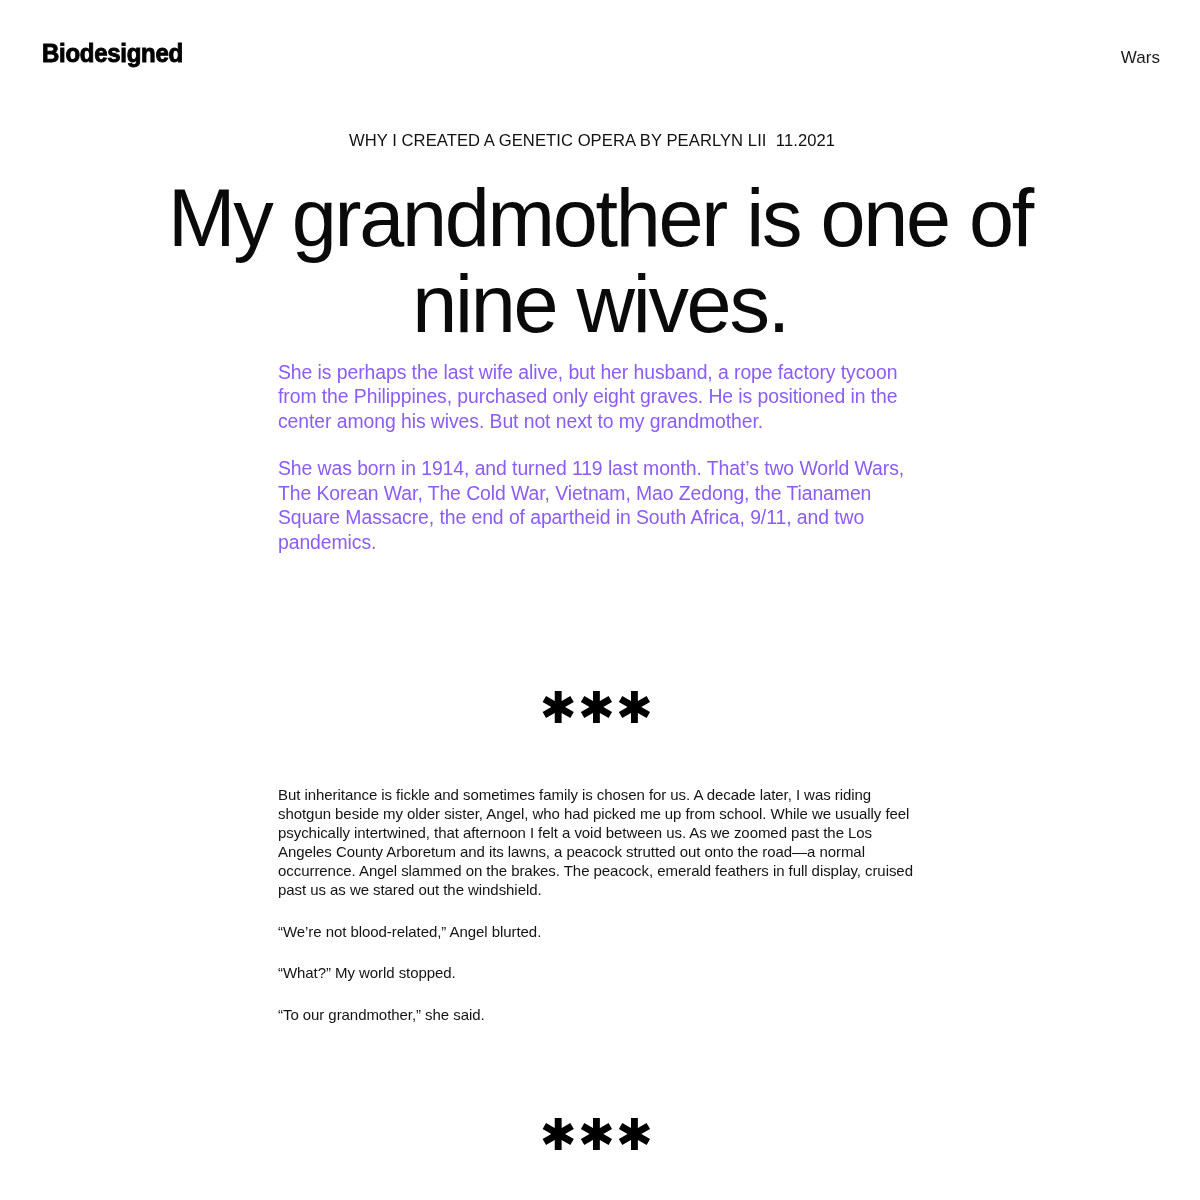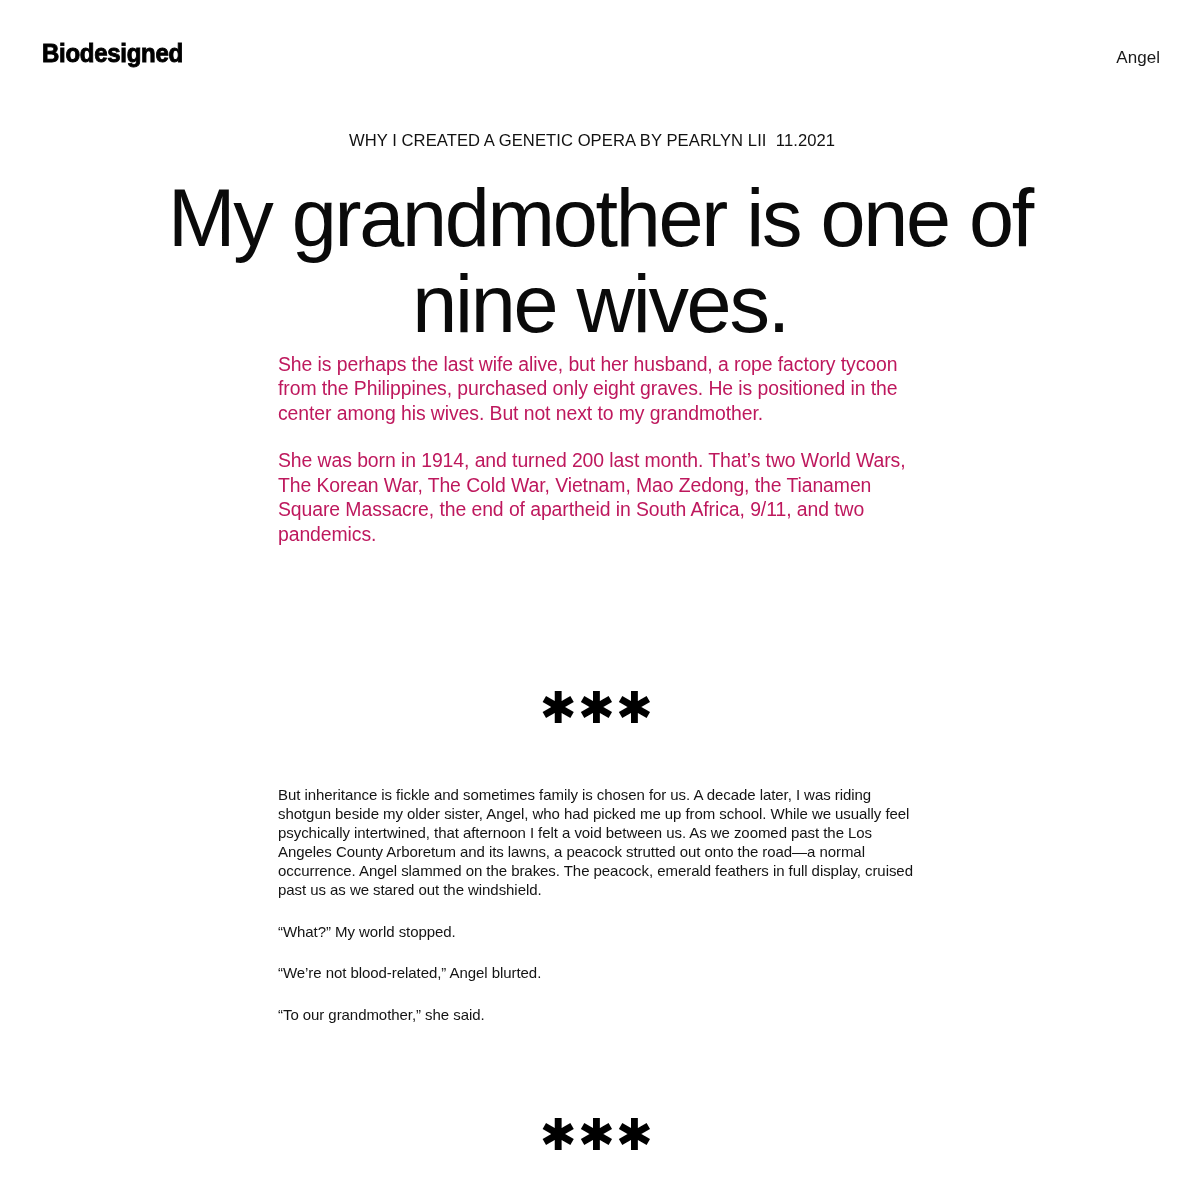--- a/index.html
+++ b/index.html
@@ -101,25 +101,25 @@
 
   
   .body-copy {
     position: absolute;
     top: 348px;
     left: 278px;
     width: 638px;
   }
 
   .body-copy p {
-    margin: 4px 0 23px 0;
+    margin: 12px 0 23px 0;
     font-size: 19.4px;
     line-height: 1.262;
     letter-spacing: -0.004em;
-    color: #be185d;
+    color: #8b5cf6;
     font-weight: 400;
   }
 
   .body-copy p:last-child { margin-bottom: 0; }
 
   .divider {
     width: 638px;
     margin: 0;
     padding: 0;
     text-align: center;
@@ -159,39 +159,39 @@
   }
 
   .section-two p:last-child { margin-bottom: 12px; }
 </style>
 </head>
 <body>
 
 <header class="site-header">
   <a class="brand" href="#">Biodesigned</a>
   <nav class="nav-links">
-    <a class="nav-link" href="#">Angel</a>
+    <a class="nav-link" href="#">Wars</a>
   </nav>
 </header>
 
 <main class="article">
 
   <div class="kicker">WHY I CREATED A GENETIC OPERA BY PEARLYN LII  11.2021</div>
 
   <h1 class="headline">My grandmother is one of nine wives.</h1>
 
   <section class="body-copy">
     <p>She is perhaps the last wife alive, but her husband, a rope factory tycoon from the Philippines, purchased only eight graves. He is positioned in the center among his wives. But not next to my grandmother.</p>
-    <p>She was born in 1914, and turned 200 last month. That’s two World Wars, The Korean War, The Cold War, Vietnam, Mao Zedong, the Tianamen Square Massacre, the end of apartheid in South Africa, 9/11, and two pandemics.</p>
+    <p>She was born in 1914, and turned 119 last month. That’s two World Wars, The Korean War, The Cold War, Vietnam, Mao Zedong, the Tianamen Square Massacre, the end of apartheid in South Africa, 9/11, and two pandemics.</p>
   </section>
 
   <div class="divider divider-top">✱✱✱</div>
 
   <section class="section-two">
     <p>But inheritance is fickle and sometimes family is chosen for us. A decade later, I was riding shotgun beside my older sister, Angel, who had picked me up from school. While we usually feel psychically intertwined, that afternoon I felt a void between us. As we zoomed past the Los Angeles County Arboretum and its lawns, a peacock strutted out onto the road—a normal occurrence. Angel slammed on the brakes. The peacock, emerald feathers in full display, cruised past us as we stared out the windshield.</p>
+    <p>“We’re not blood-related,” Angel blurted.</p>
     <p>“What?” My world stopped.</p>
-    <p>“We’re not blood-related,” Angel blurted.</p>
     <p>“To our grandmother,” she said.</p>
   </section>
 
   <div class="divider divider-bottom">✱✱✱</div>
 
 </main>
 
 </body></html>

